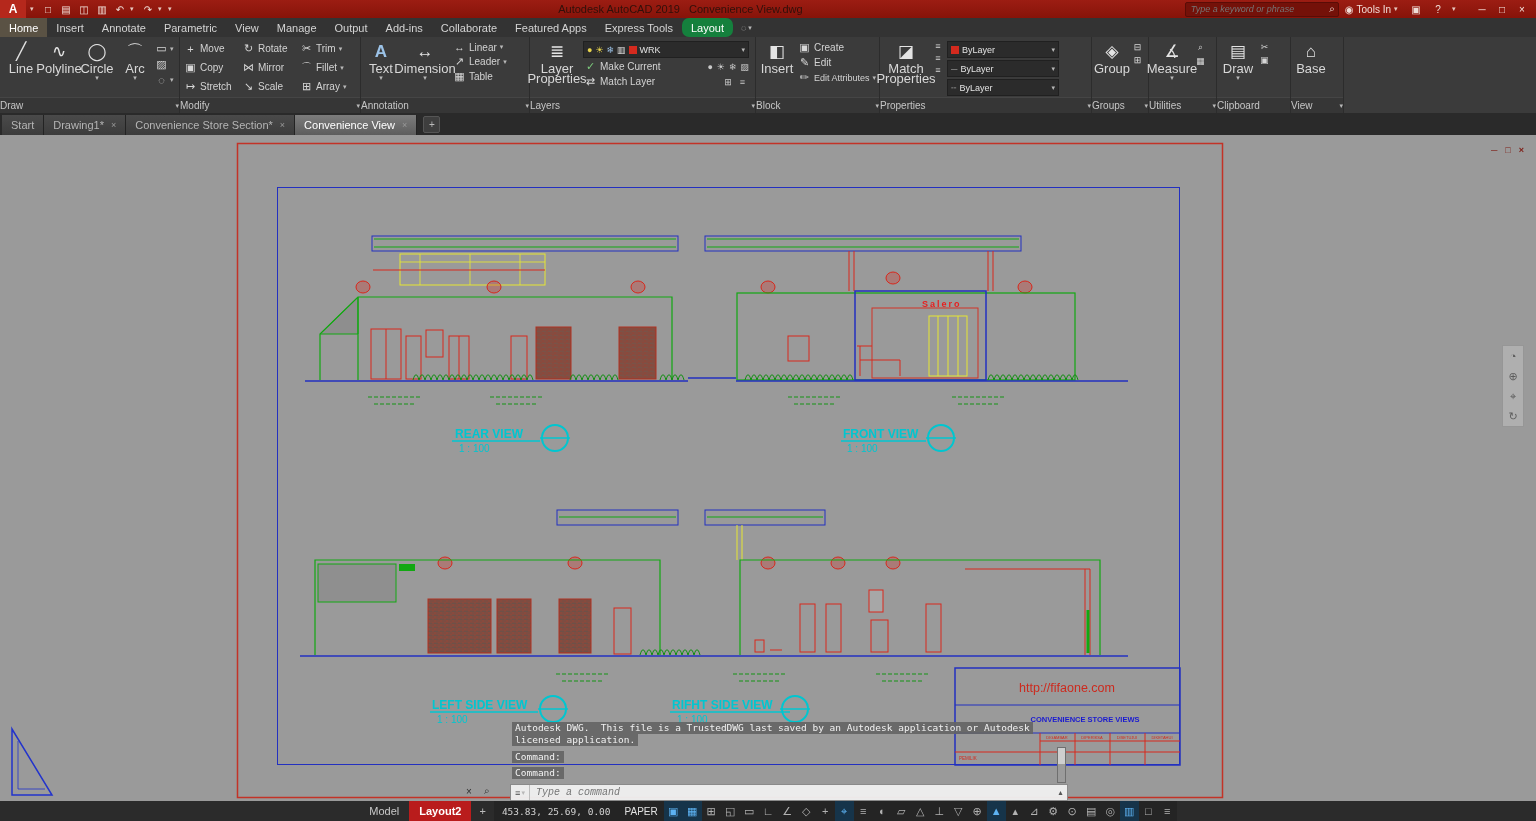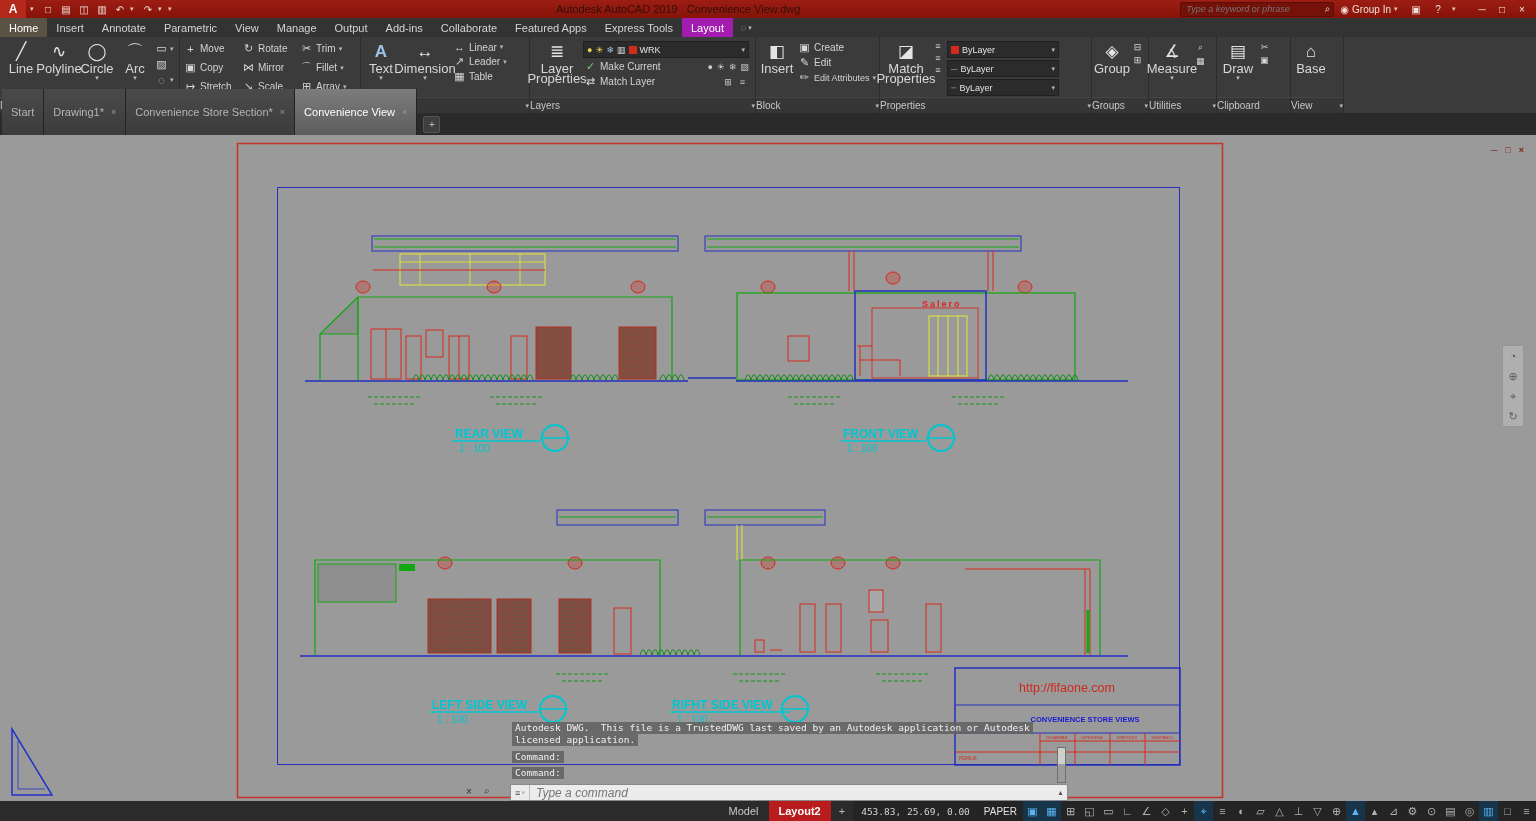--- a/index.html
+++ b/index.html
@@ -17,21 +17,21 @@
   .searchbox{width:146px;height:13px;background:#741109;border:1px solid #5a0c06;border-radius:2px;display:flex;align-items:center;padding:0 3px;}
   .searchbox input{flex:1;background:transparent;border:0;outline:none;color:#d8a69c;font-size:9px;font-style:italic;font-family:"Liberation Sans",sans-serif;}
   .signin{display:flex;align-items:center;gap:3px;color:#f2ded8;}
   .winbtns{display:flex;margin-left:6px;}
   .winbtn{width:20px;height:18px;display:flex;align-items:center;justify-content:center;color:#f4e4de;font-size:10px;}
 
   
   .ribbontabs{position:absolute;top:18px;left:0;width:100%;height:19px;background:#333;display:flex;align-items:stretch;font-size:11px;color:#d4d4d4;}
   .rtab{padding:0 9px;display:flex;align-items:center;cursor:default;white-space:nowrap;}
   .rtab.active{background:#5a5244;color:#fff;}
-  .rtab.highlight{background:#a21caf;color:#fff;}
+  .rtab.highlight{background:#15803d;color:#fff;border-radius:7px;}
   .ribbon-toggle{display:flex;align-items:center;gap:2px;padding:0 8px;color:#bbb;font-size:9px;}
 
   
   .ribbon{position:absolute;top:37px;left:0;width:100%;height:76px;background:#3b3b3b;display:flex;}
   .panel{display:flex;flex-direction:column;border-right:1px solid #2c2c2c;box-sizing:border-box;}
   .panel-body{flex:1;display:flex;align-items:stretch;padding:2px 2px 0 3px;gap:2px;}
   .panel-label{height:15px;font-size:10px;color:#c6c6c6;display:flex;align-items:center;justify-content:space-between;gap:13px;background:#363636;border-top:1px solid #454545;}
   .caret{font-size:7px;color:#b8b8b8;}
   .bigbtn{display:flex;flex-direction:column;align-items:center;color:#d8d8d8;font-size:10px;padding-top:1px;text-align:center;}
   .bicon{font-size:17px;line-height:24px;height:24px;color:#e4e4e4;}
@@ -44,46 +44,46 @@
   .ddark{background:#2b2b2b;border:1px solid #202020;height:15px;display:flex;align-items:center;gap:3px;font-size:9px;color:#e2e2e2;padding:0 3px;}
   .swatch{width:8px;height:8px;background:#d42a1e;display:inline-block;}
   .lyr-ico{font-size:9px;}
   .ico-y{color:#e8d44d;} .ico-b{color:#9cc3e8;} .ico-g{color:#7ccb7c;}
   .spacer{flex:1;}
   .colstack{display:flex;flex-direction:column;justify-content:flex-start;gap:2px;padding-top:2px;}
   .miniicons{display:flex;gap:4px;font-size:9px;color:#c9c9c9;}
 
   
   .filetabs{position:absolute;top:113px;left:0;width:100%;height:22px;background:#2a2a2a;display:flex;align-items:flex-end;padding-left:2px;box-sizing:border-box;font-size:11px;}
-  .ftab{height:20px;display:flex;align-items:center;gap:7px;padding:13px 9px;background:linear-gradient(#4a4a4a,#3c3c3c);color:#b5b5b5;border-right:1px solid #232323;white-space:nowrap;}
+  .ftab{height:20px;display:flex;align-items:center;gap:7px;padding:0 9px;background:linear-gradient(#4a4a4a,#3c3c3c);color:#b5b5b5;border-right:1px solid #232323;white-space:nowrap;}
   .ftab.active{background:linear-gradient(#7c7c7c,#5d5d5d);color:#fff;}
   .ftab .close{font-size:9px;color:#999;display:none;}
   .ftab.closable .close{display:inline;}
   .addtab{width:15px;height:15px;margin-left:6px;margin-bottom:2px;background:#3e3e3e;border:1px solid #555;border-radius:2px;color:#bbb;font-size:10px;display:flex;align-items:center;justify-content:center;}
 
   
   .canvas{position:absolute;top:135px;left:0;width:1536px;height:666px;background:#9a9a9a;overflow:hidden;}
   .canvas svg{position:absolute;top:0;left:0;}
   .vpctrl{position:absolute;top:10px;right:12px;display:flex;gap:8px;color:#7e1a12;font-size:9px;font-weight:bold;}
   .navbar{position:absolute;top:210px;right:12px;width:20px;background:rgba(205,205,205,.42);border:1px solid rgba(120,120,120,.45);display:flex;flex-direction:column;}
   .navbar span{height:20px;display:flex;align-items:center;justify-content:center;color:#5c5c5c;font-size:11px;}
 
   
   .cmd-hist{position:absolute;background:rgba(100,100,100,.9);color:#f2f2f2;font-family:"DejaVu Sans Mono",monospace;font-size:9.5px;line-height:12px;padding:0 3px;white-space:pre;}
   .cmd-input{position:absolute;left:510px;top:649px;width:556px;height:15px;background:rgba(238,238,238,.97);border:1px solid #8a8a8a;display:flex;align-items:center;}
   .cmd-cust{width:18px;height:100%;display:flex;align-items:center;justify-content:center;color:#444;font-size:9px;border-right:1px solid #bdbdbd;gap:1px;}
-  .cmd-input input{flex:1;border:0;outline:none;background:transparent;font-size:12px;color:#333;padding-left:6px;font-family:Liberation Sans, sans-serif;}
+  .cmd-input input{flex:1;border:0;outline:none;background:transparent;font-size:10px;color:#333;padding-left:6px;font-family:Liberation Mono, monospace;}
   .cmd-input input::placeholder{font-style:italic;color:#767676;}
   .cmd-up{width:13px;text-align:center;color:#555;font-size:8px;}
   .cmd-mini{position:absolute;color:#2e2e2e;font-size:10px;}
   .cmd-scroll{position:absolute;left:1057px;top:612px;width:9px;height:36px;background:#9b9b9b;border:1px solid #6f6f6f;box-sizing:border-box;}
   .cmd-scroll i{display:block;width:100%;height:16px;background:#cfcfcf;}
 
   
-  .statusbar{position:absolute;bottom:0;left:0;width:100%;height:20px;background:#2b2b2b;display:flex;align-items:center;justify-content:flex-end;color:#c9c9c9;font-size:11px;}
+  .statusbar{position:absolute;bottom:0;left:0;width:100%;height:20px;background:#2b2b2b;display:flex;align-items:center;justify-content:center;color:#c9c9c9;font-size:11px;}
   .sb-left{display:flex;align-items:center;height:100%;}
   .sb-tab{padding:0 10px;height:100%;display:flex;align-items:center;}
   .sb-tab.active{background:#b91c1c;color:#fff;font-weight:bold;}
   .sb-plus{padding:0 8px;color:#bbb;}
   .sb-right{display:flex;align-items:center;height:100%;background:#242424;}
   .coords{padding:0 8px;font-family:"DejaVu Sans Mono",monospace;font-size:9.5px;color:#d2d2d2;}
   .space-label{padding:0 6px;font-size:10px;color:#e2e2e2;}
   .sb-icons{display:flex;height:100%;}
   .sb-ico{width:19px;height:100%;display:flex;align-items:center;justify-content:center;font-size:11px;color:#b2b2b2;}
   .sb-ico.active{color:#5db2f2;background:#16344a;}
@@ -119,21 +119,21 @@
     <div class="tb-title">
       <span>Autodesk AutoCAD 2019</span>&nbsp;&nbsp;&nbsp;<span>Convenience View.dwg</span>
     </div>
     <div class="tb-right">
       <div class="searchbox">
         <input placeholder="Type a keyword or phrase" style="">
         <span>⌕</span>
       </div>
       <span class="signin">
         <span>◉</span>
-        <span>Group In</span>
+        <span>Tools In</span>
         <span class="tcaret">▾</span>
       </span>
       <span class="ticon">▣</span>
       <span class="ticon">?</span>
       <span class="tcaret">▾</span>
       <div class="winbtns">
         <span class="winbtn">─</span>
         <span class="winbtn">□</span>
         <span class="winbtn">×</span>
       </div>

